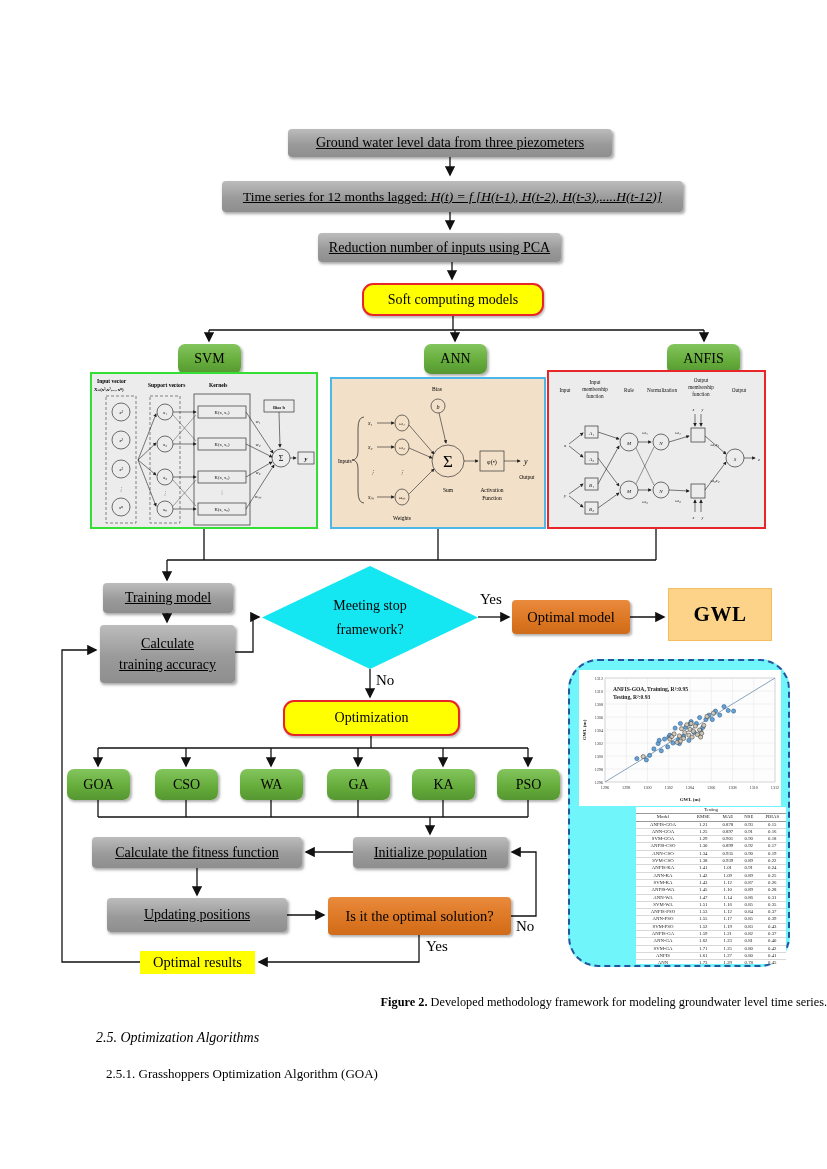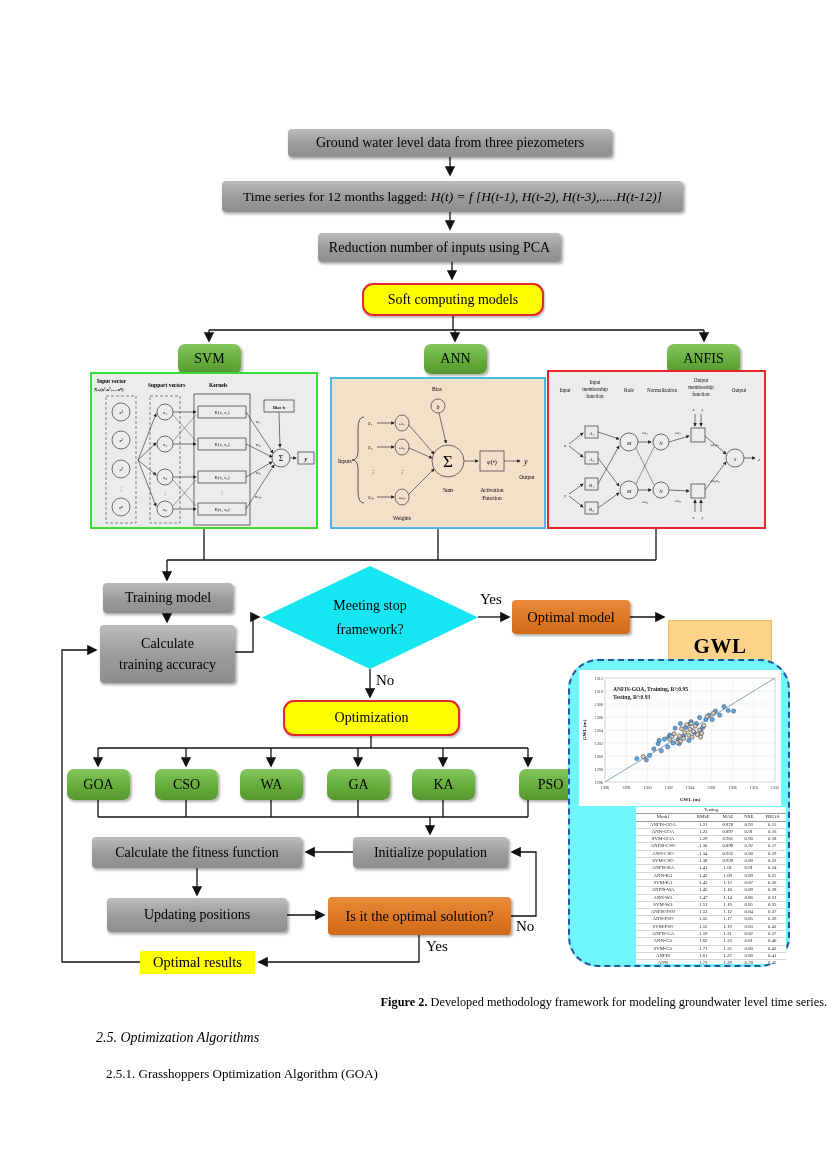--- a/index.html
+++ b/index.html
@@ -1,19 +1,19 @@
 <!DOCTYPE html>
 <html><head>
 <meta charset="utf-8">
 <style>
   html,body{margin:0;padding:0;background:#ffffff;}
   .page{position:relative;width:827px;height:1169px;background:#fff;font-family:"Liberation Serif",serif;color:#000;overflow:hidden;}
   svg text{font-family:"Liberation Serif",serif;}
   .box{position:absolute;display:flex;align-items:center;justify-content:center;text-align:center;box-sizing:border-box;z-index:2;}
-  .gray{background:linear-gradient(180deg,#bcbcbc 0%,#9a9a9a 55%,#8e8e8e 100%);border-radius:4px;box-shadow:1.5px 2px 3px rgba(0,0,0,.35);font-size:14px;}
+  .gray{background:linear-gradient(180deg,#bcbcbc 0%,#9a9a9a 55%,#8e8e8e 100%);border-radius:4px;box-shadow:1.5px 2px 3px rgba(0,0,0,.35);font-size:14px;text-decoration:underline;}
   .green{background:linear-gradient(180deg,#84c55e 0%,#64ab3a 60%,#569632 100%);border-radius:7px;box-shadow:1.5px 2px 2.5px rgba(0,0,0,.3);font-size:14px;}
   .yellowpill{background:#ffff00;border:2.2px solid #e8262a;border-radius:11px;font-size:14px;box-shadow:1px 1.5px 2px rgba(0,0,0,.25);}
   .orange{background:linear-gradient(180deg,#e98a3c 0%,#d9731f 70%,#cf6b1a 100%);border-radius:4px;box-shadow:1.5px 2px 2.5px rgba(0,0,0,.3);font-size:14.5px;}
   .gwl{background:#fcd388;border:1px solid #f3bd62;font-size:21px;font-weight:bold;letter-spacing:.5px;}
   .diamond{position:absolute;left:262px;top:566px;width:216px;height:103px;background:#14e6f2;clip-path:polygon(0% 50%,50% 0%,100% 50%,50% 100%);display:flex;flex-direction:column;align-items:center;justify-content:center;font-size:14px;line-height:1.7;z-index:2;}
   .lbl{position:absolute;font-size:15px;z-index:3;}
   .panel{position:absolute;box-sizing:border-box;z-index:2;}
   .panel-svm{left:90px;top:372px;width:228px;height:157px;border:2px solid #35de35;background:#ececec;}
   .panel-ann{left:330px;top:377px;width:216px;height:152px;border:2px solid #4db8e8;background:#f3e0c8;}
   .panel-anfis{left:547px;top:370px;width:219px;height:159px;border:2px solid #e8262a;background:#ececec;}
@@ -326,21 +326,21 @@
   <div class="diamond">
     <span>Meeting stop</span>
     <span>framework?</span>
   </div>
   <div class="lbl" style="left:480px;top:591px;">Yes</div>
   <div class="lbl" style="left:376px;top:672px;">No</div>
 
   <div class="box orange" style="left:512px;top:600px;width:118px;height:34px;">
     <span>Optimal model</span>
   </div>
-  <div class="box gwl" style="left:668px;top:588px;width:104px;height:53px;margin-top:32px;">
+  <div class="box gwl" style="left:668px;top:588px;width:104px;height:53px;">
     <span>GWL</span>
   </div>
 
   <div class="box yellowpill" style="left:283px;top:700px;width:177px;height:36px;">
     <span>Optimization</span>
   </div>
 
   <div class="box green" style="left:67px;top:769px;width:63px;height:31px;">
       <span>GOA</span>
     </div>
@@ -349,21 +349,21 @@
     </div>
   <div class="box green" style="left:240px;top:769px;width:63px;height:31px;">
       <span>WA</span>
     </div>
   <div class="box green" style="left:327px;top:769px;width:63px;height:31px;">
       <span>GA</span>
     </div>
   <div class="box green" style="left:412px;top:769px;width:63px;height:31px;">
       <span>KA</span>
     </div>
-  <div class="box green" style="left:497px;top:769px;width:63px;height:31px;margin-left:22px;">
+  <div class="box green" style="left:497px;top:769px;width:63px;height:31px;">
       <span>PSO</span>
     </div>
 
   <div class="box gray" style="left:92px;top:837px;width:210px;height:31px;">
     <span>Calculate the fitness function</span>
   </div>
   <div class="box gray" style="left:353px;top:837px;width:155px;height:31px;text-align:center;">
     <span>Initialize population</span>
   </div>
   <div class="box orange" style="left:328px;top:897px;width:183px;height:38px;">

